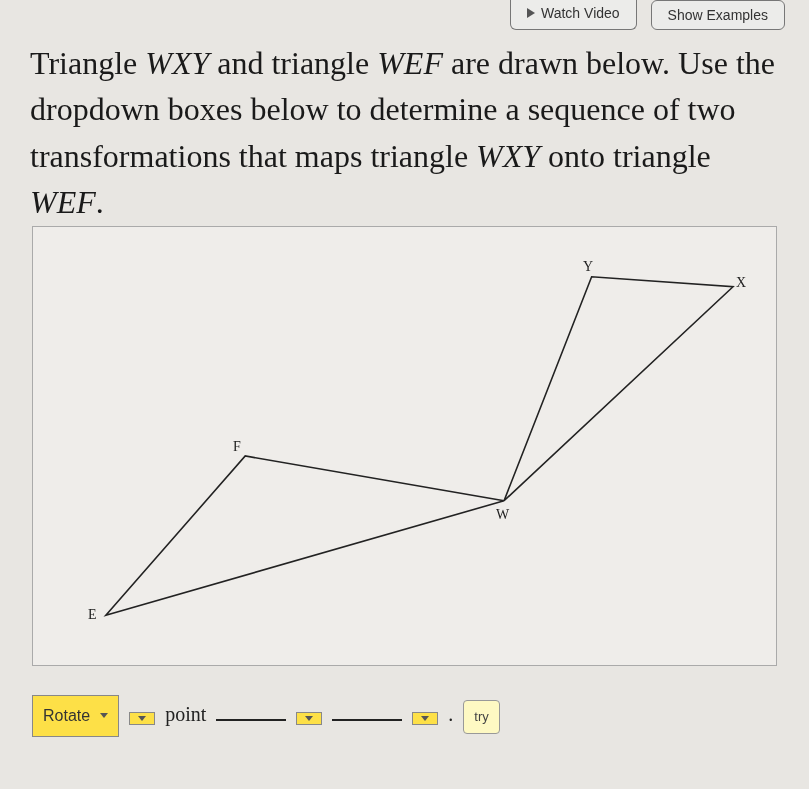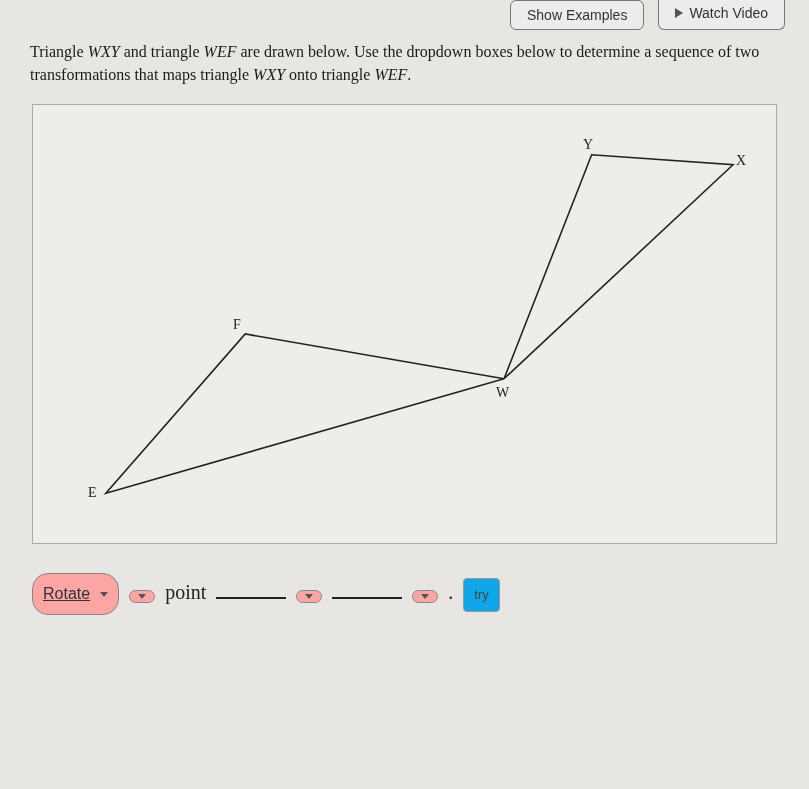--- a/index.html
+++ b/index.html
@@ -42,23 +42,23 @@
     border-top-right-radius: 0;
     padding-top: 2px;
   }
   .play-icon {
     width: 0; height: 0;
     border-left: 8px solid #555;
     border-top: 5px solid transparent;
     border-bottom: 5px solid transparent;
   }
   .prompt {
-    font-size: 16px;
+    font-size: 32px;
     line-height: 1.45;
-    margin: 10px 6px 18px 6px;
+    margin: 10px 6px 0 6px;
     color: #1a1a1a;
   }
   .mathit {
     font-style: italic;
     font-family: 'Times New Roman', serif;
   }
   .diagram-box {
     border: 1px solid #aaa;
     background: #efedea;
     margin: 0 8px;
@@ -85,68 +85,67 @@
     flex-wrap: wrap;
     align-items: baseline;
     gap: 10px 10px;
     line-height: 2.0;
   }
   .dropdown {
     display: inline-flex;
     align-items: center;
     gap: 10px;
     border: 1px solid #888;
-    border-radius: 16px;
+    border-radius: 0;
     padding: 4px 10px;
-    background: #fca5a5;
+    background: #fde047;
     font-family: -apple-system, Arial, sans-serif;
     font-size: 16px;
     color: #333;
     cursor: pointer;
-    text-decoration: underline;
   }
   .dropdown.small { padding: 3px 8px; font-size: 14px; }
   .chev {
     width: 0; height: 0;
     border-left: 4px solid transparent;
     border-right: 4px solid transparent;
     border-top: 5px solid #555;
   }
   .try-btn {
     display: inline-flex;
     align-items: center;
     border: 1px solid #999;
     border-radius: 4px;
     padding: 3px 10px;
-    background: #0ea5e9;
+    background: #fef9c3;
     font-family: -apple-system, Arial, sans-serif;
     font-size: 13px;
     color: #444;
     cursor: pointer;
   }
   .blank {
     display:inline-block;
     min-width: 70px;
     border-bottom: 2px solid #222;
     height: 1.1em;
     vertical-align: baseline;
   }
 </style>
 </head>
 <body>
 
 <div class="page">
 
   <div class="top-buttons">
-    <div class="top-btn">
-      <span>Show Examples</span>
-    </div>
     <div class="top-btn watch">
       <span class="play-icon"></span>
       <span>Watch Video</span>
+    </div>
+    <div class="top-btn">
+      <span>Show Examples</span>
     </div>
   </div>
 
   <div class="prompt">
     <span>Triangle </span><span class="mathit">WXY</span><span> and triangle </span><span class="mathit">WEF</span><span> are drawn below. Use the dropdown boxes below to determine a sequence of two transformations that maps triangle </span><span class="mathit">WXY</span><span> onto triangle </span><span class="mathit">WEF</span><span>.</span>
   </div>
 
   <div class="diagram-box">
     <svg viewBox="0 0 740 440">
 

